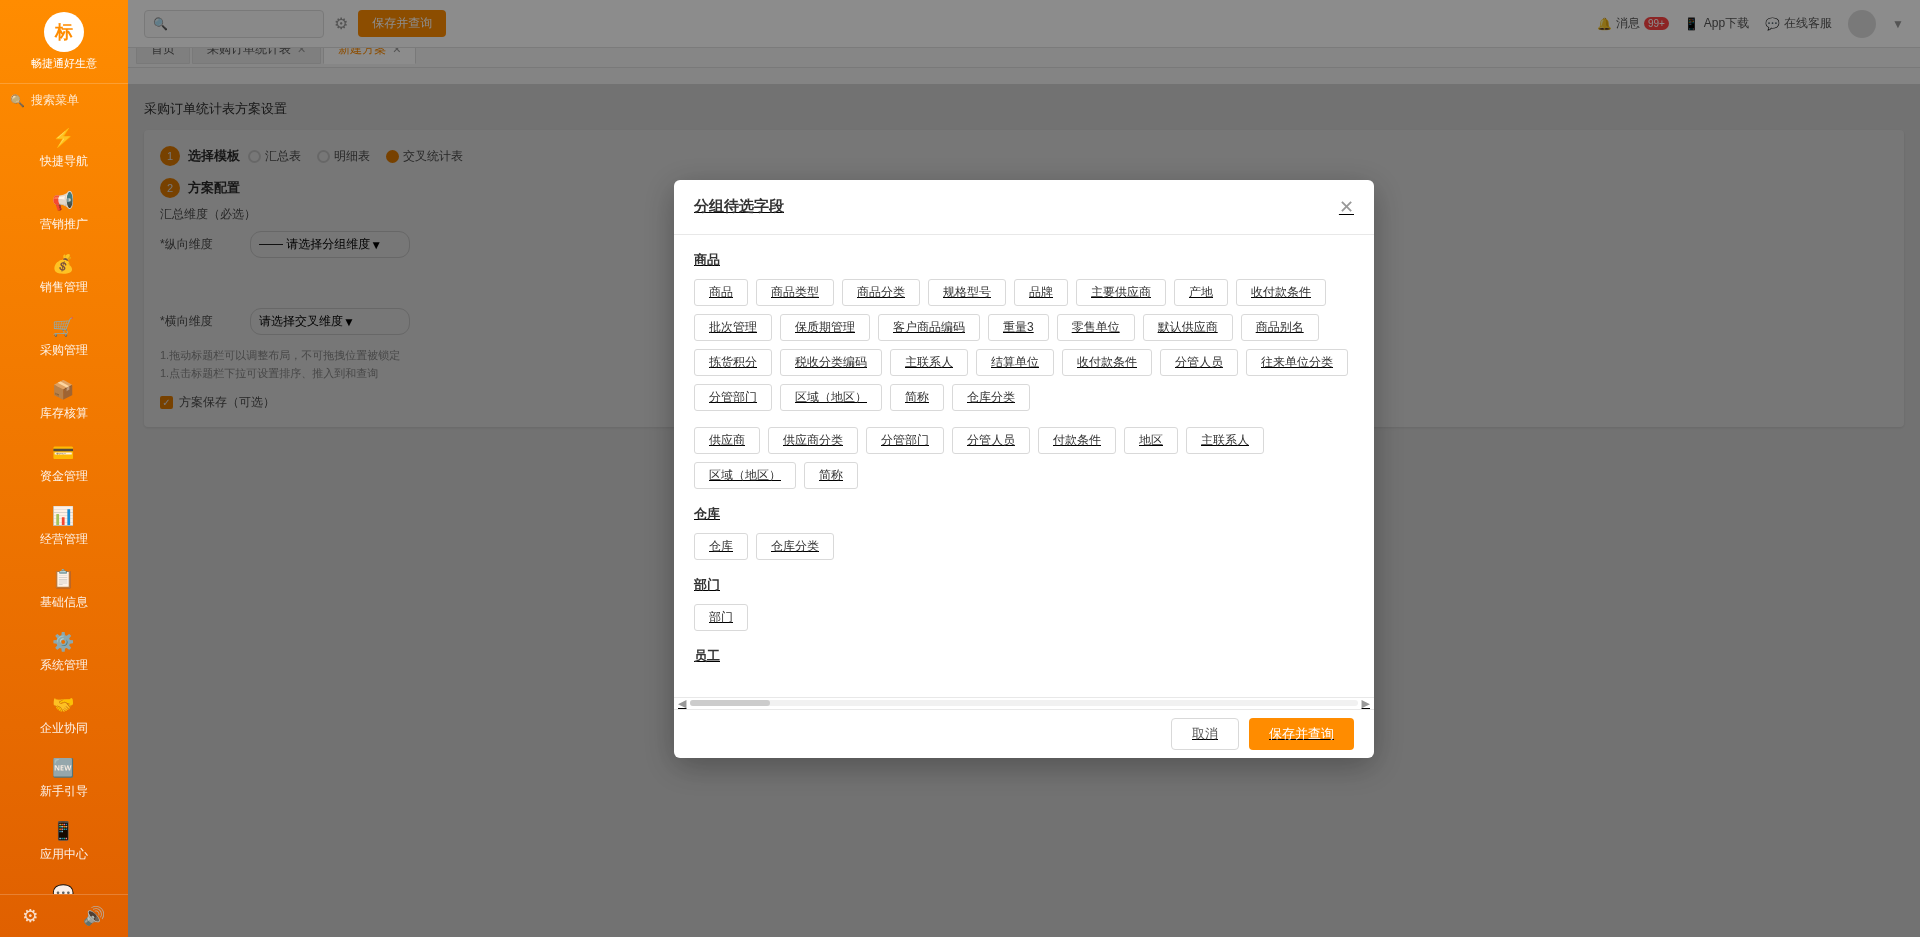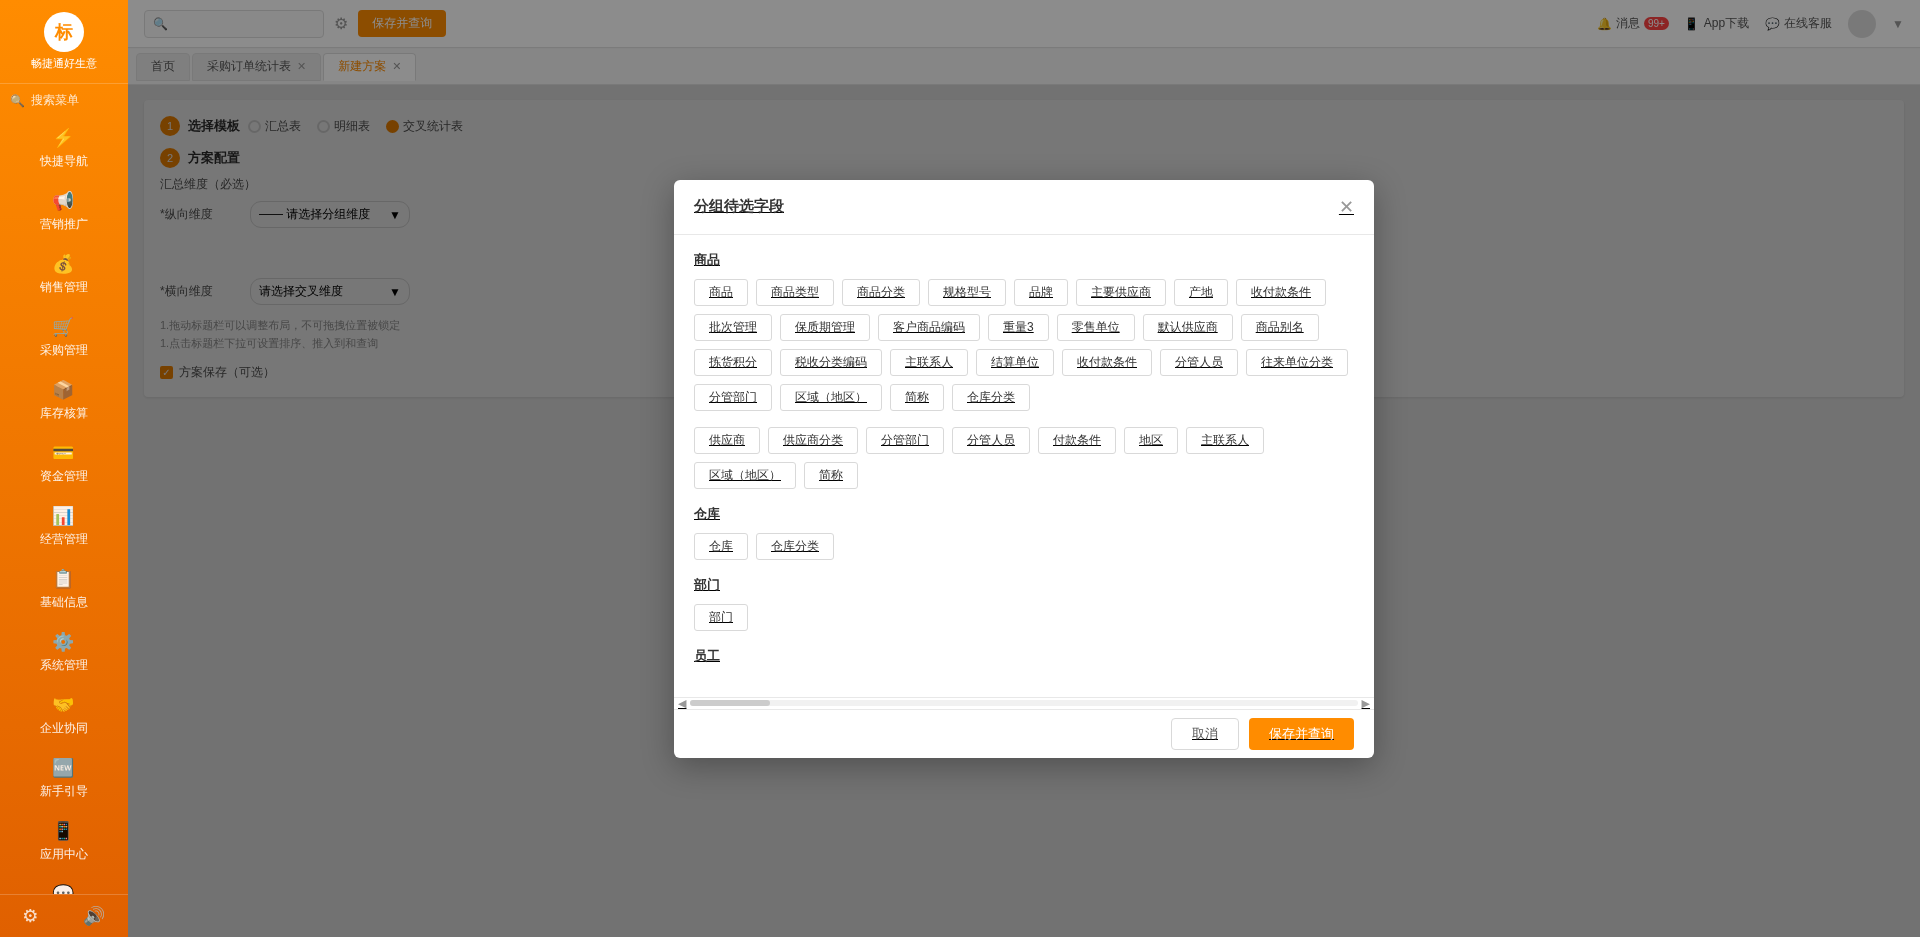--- a/index.html
+++ b/index.html
@@ -56,21 +56,21 @@
       background: #ff8c00; color: white; border: none; border-radius: 4px;
       padding: 5px 14px; font-size: 12px; cursor: pointer;
     }
     .topbar-right { display: flex; align-items: center; gap: 16px; }
     .topbar-right-item { display: flex; align-items: center; gap: 4px; font-size: 12px; color: #555; cursor: pointer; }
     .badge { background: #ff4444; color: white; border-radius: 10px; font-size: 10px; padding: 1px 4px; }
     .avatar { width: 28px; height: 28px; background: #ddd; border-radius: 50%; }
 
     
     .tabbar {
-      position: fixed; left: 128px; top: 49px; right: 0; height: 36px;
+      position: fixed; left: 128px; top: 32px; right: 0; height: 36px;
       background: #f5f5f5; display: flex; align-items: center;
       border-bottom: 1px solid #ddd; z-index: 8; padding: 0 8px; gap: 2px;
     }
     .tab {
       height: 28px; padding: 0 14px; border-radius: 4px 4px 0 0;
       display: flex; align-items: center; gap: 6px; font-size: 12px;
       cursor: pointer; background: #e8e8e8; color: #555; border: 1px solid #ddd;
     }
     .tab.active { background: white; color: #ff8c00; border-bottom-color: white; }
     .tab-close { color: #999; font-size: 11px; cursor: pointer; }
@@ -159,21 +159,21 @@
     }
     .step-label { font-weight: 600; color: #333; font-size: 13px; }
     .radio-row { display: flex; gap: 16px; align-items: center; font-size: 12px; color: #555; }
     .radio-item { display: flex; align-items: center; gap: 4px; cursor: pointer; }
     .radio-dot { width: 13px; height: 13px; border-radius: 50%; border: 2px solid #ddd; }
     .radio-dot.checked { border-color: #ff8c00; background: #ff8c00; }
     .form-row { display: flex; align-items: center; gap: 10px; margin-bottom: 8px; }
     .form-label { color: #555; font-size: 12px; min-width: 80px; }
     .select-box {
       border: 1px solid #ddd; border-radius: 11px; padding: 4px 8px;
-      font-size: 12px; width: 160px; display: flex; align-items: center; justify-content: space-between;
+      font-size: 12px; width: 160px; display: flex; align-items: center; justify-content: flex-start;
     }
     .hint-text { font-size: 11px; color: #999; margin-top: 6px; line-height: 1.6; }
     .checkbox-row { display: flex; align-items: center; gap: 6px; font-size: 12px; color: #555; }
     .checkbox { width: 13px; height: 13px; border: 2px solid #ff8c00; background: #ff8c00; border-radius: 2px; display: flex; align-items: center; justify-content: center; }
     .checkbox-check { color: white; font-size: 10px; }
     .plan-name-input { border: 1px solid #ddd; border-radius: 3px; padding: 4px 8px; font-size: 12px; width: 160px; }
   </style>
 </head>
 <body>
 
@@ -282,20 +282,21 @@
       <span>采购订单统计表</span>
       <span class="tab-close">✕</span>
     </div>
     <div class="tab active">
       <span>新建方案</span>
       <span class="tab-close">✕</span>
     </div>
   </div>
 
 <div class="main">
+  <div class="page-title">采购订单统计表方案设置</div>
   <div class="content-card">
 
     <div class="bg-section">
       <div class="step-row">
         <div class="step-badge">1</div>
         <span class="step-label">选择模板</span>
         <div class="radio-row">
           <div class="radio-item">
             <div class="radio-dot"></div>
             <span>汇总表</span>

